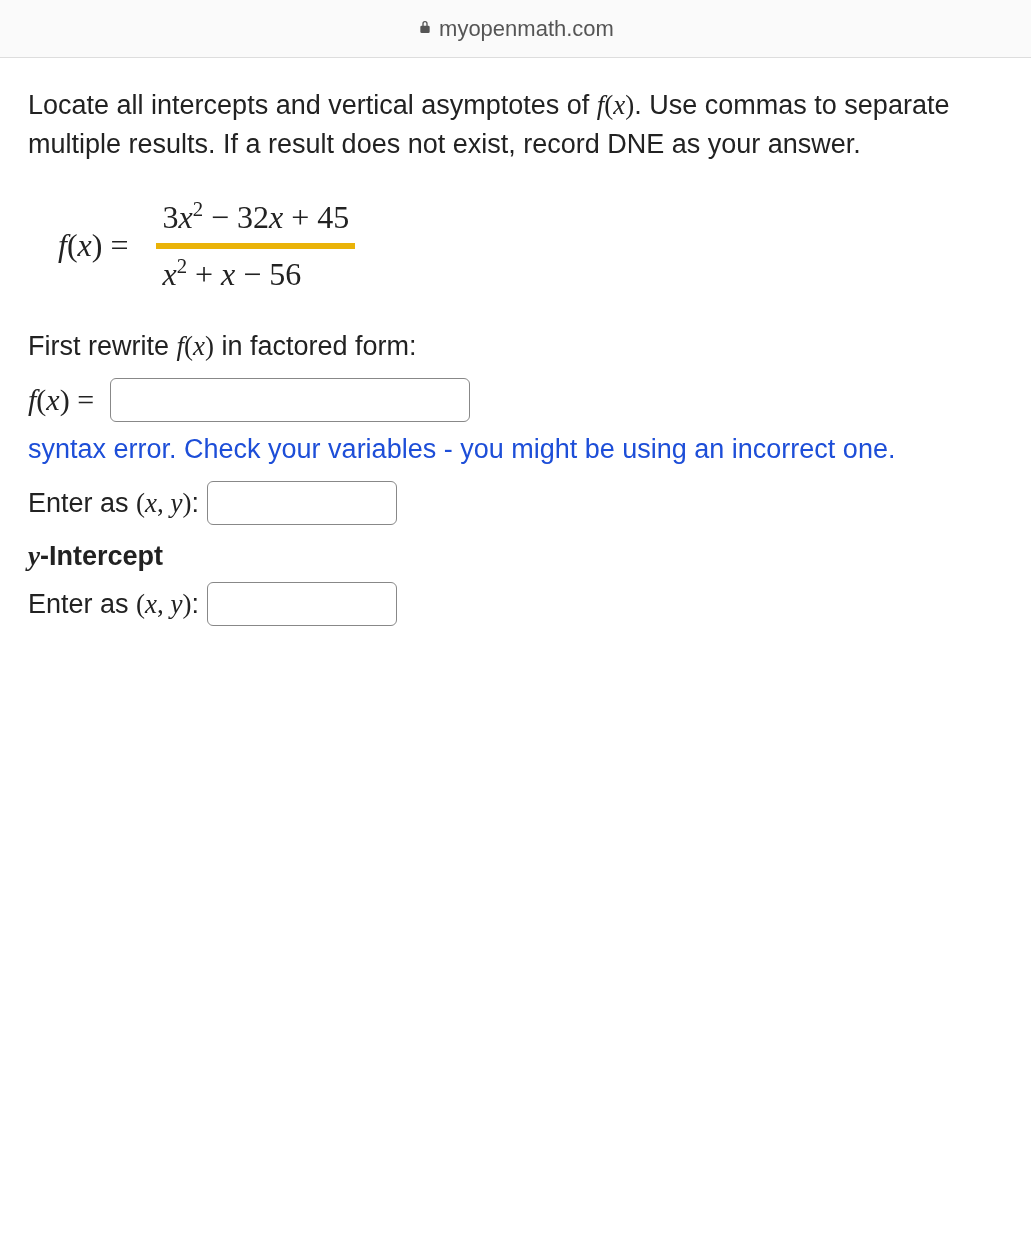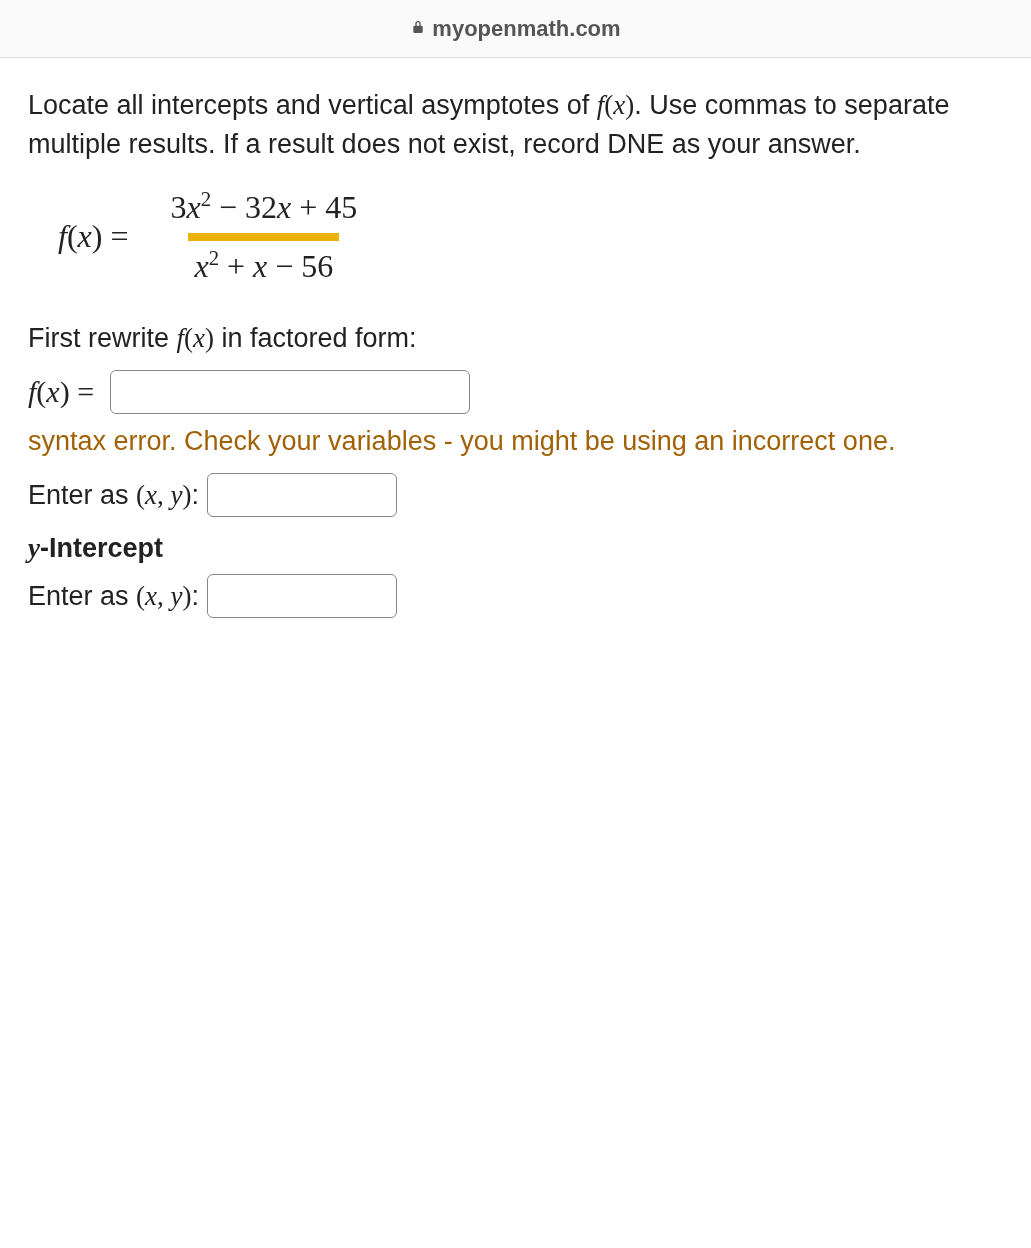--- a/index.html
+++ b/index.html
@@ -19,49 +19,48 @@
     gap: 6px;
     background: #fafafa;
   }
   .lock-icon {
     width: 16px;
     height: 16px;
     color: #555;
   }
   .url-text {
     font-size: 22px;
-    font-weight: 700;
+    font-weight: 400;
     color: #555;
   }
   .content {
     padding: 28px 28px 40px 28px;
     font-size: 27px;
     line-height: 1.45;
   }
   .instructions {
-    margin-bottom: 20px;
+    margin-bottom: 30px;
   }
   .math { font-family: "Times New Roman", Times, serif; }
   .mi { font-style: italic; }
   .equation-block {
     margin: 10px 0 30px 30px;
     display: flex;
     align-items: center;
     font-family: "Times New Roman", Times, serif;
     font-size: 32px;
   }
   .frac {
     display: inline-flex;
     flex-direction: column;
-    align-items: center;
     vertical-align: middle;
-    margin-left: 28px;
+    margin-left: 20px;
   }
   .frac .num { padding: 0 6px 2px 6px; }
-  .frac .den { padding: 2px 6px 0 6px; border-top: 8px solid #eab308; }
+  .frac .den { padding: 2px 6px 0 6px; border-top: 6px solid #eab308; }
   .sup { font-size: 0.65em; vertical-align: super; line-height: 0; }
   .section { margin-bottom: 12px; }
   .label-line { margin-bottom: 6px; }
   .bold-heading { font-weight: 700; }
   .row {
     display: flex;
     align-items: center;
     flex-wrap: wrap;
     gap: 8px;
   }
@@ -69,21 +68,21 @@
     font-size: 24px;
     padding: 6px 10px;
     border: 1px solid #888;
     border-radius: 6px;
     background: #fff;
     height: 44px;
   }
   .w-factored { width: 360px; }
   .w-pair { width: 190px; }
   .w-va { width: 190px; }
-  .error-text { color: #a16207; }
+  .error-text { color: #1d4ed8; }
   .fx-label {
     font-family: "Times New Roman", Times, serif;
     font-size: 30px;
   }
 </style>
 </head>
 <body>
 
 <div class="browser-bar">
   <span>

